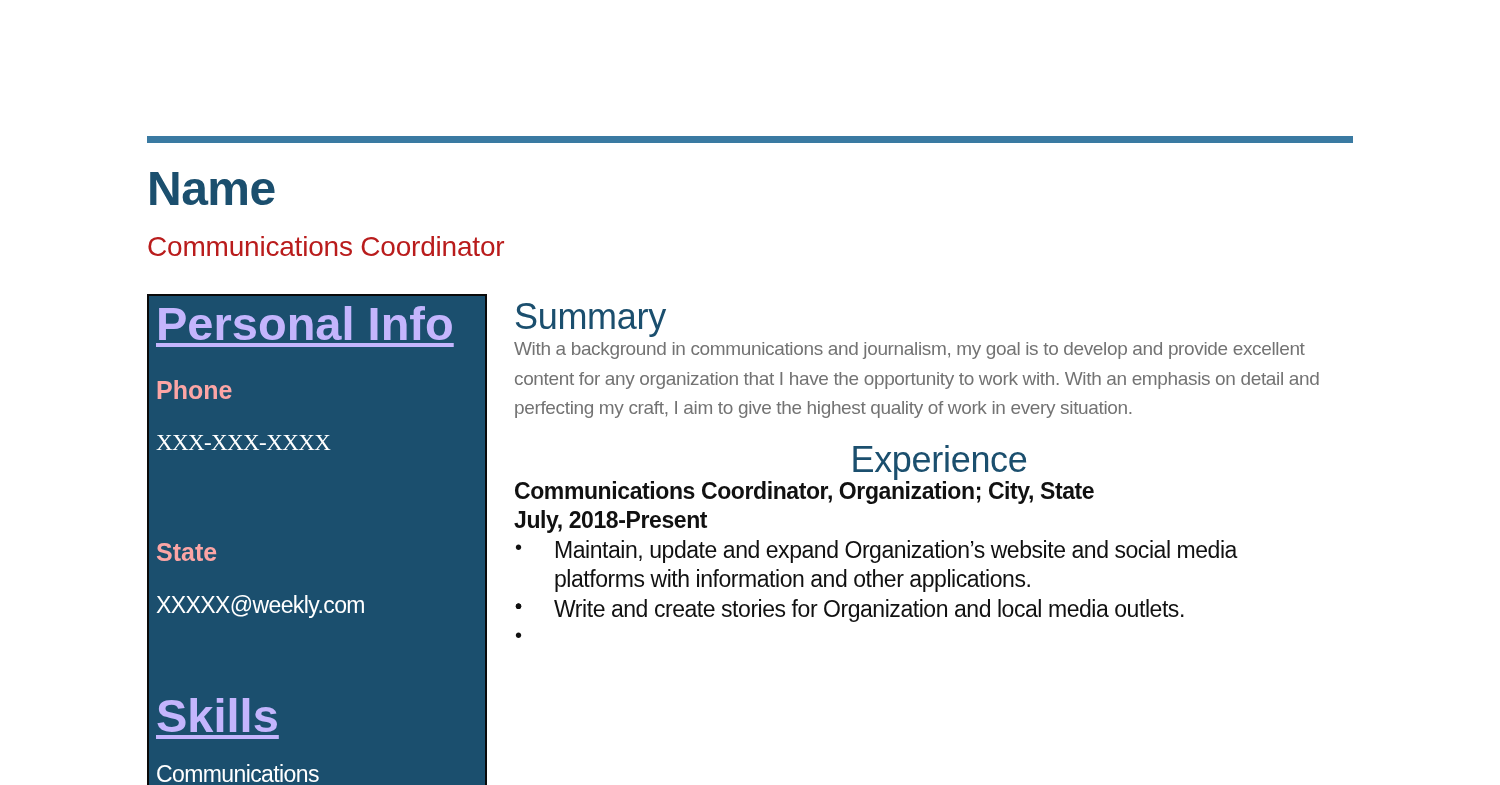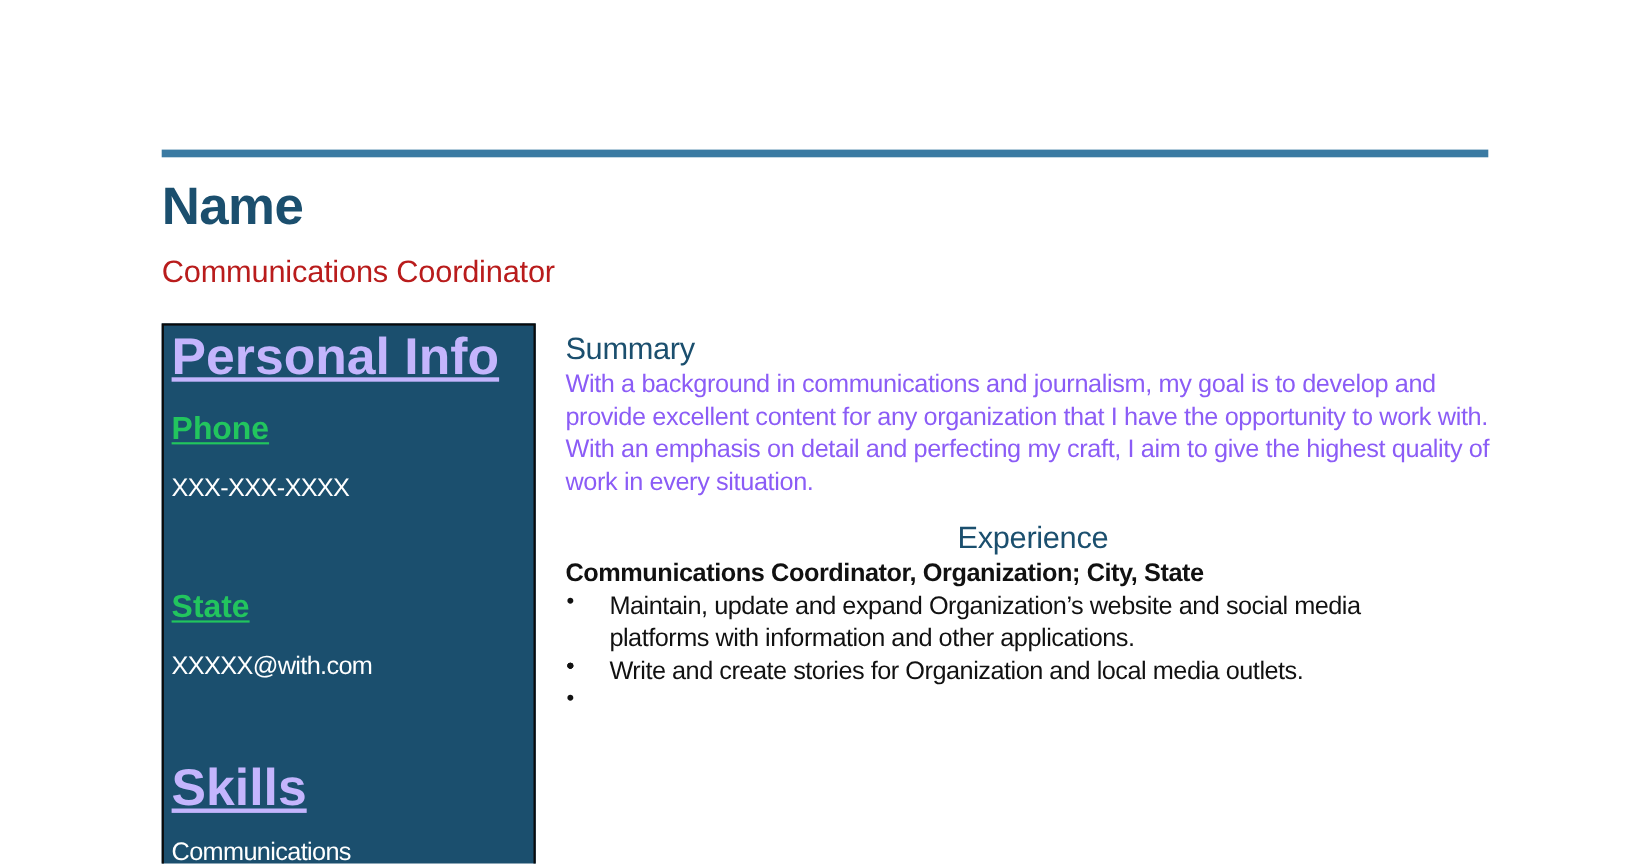--- a/index.html
+++ b/index.html
@@ -64,56 +64,55 @@
       font-size: 47px;
       font-weight: bold;
       color: #c4b5fd;
       line-height: 40px;
       text-decoration: underline;
     }
     .sb-label {
       position: absolute;
       left: 7px;
       margin: 0;
-      font-size: 29px;
-      font-weight: bold;
-      text-decoration: underline;
+      font-size: 25px;
+      font-weight: bold;
       text-underline-offset: 3px;
       text-decoration-thickness: 2px;
-      color: #22c55e;
+      color: #fca5a5;
       line-height: 32px;
     }
     .sb-value {
       position: absolute;
       left: 7px;
       margin: 0;
       font-size: 23px;
       font-weight: normal;
       color: #ffffff;
       line-height: 28px;
       letter-spacing: -0.6px;
     }
     .main {
       position: absolute;
       left: 514px;
       top: 300px;
       width: 850px;
     }
     .section-heading {
       margin: 0;
-      font-size: 28px;
+      font-size: 36px;
       font-weight: normal;
       color: #1b4f6e;
       line-height: 34px;
       letter-spacing: -0.3px;
     }
     .summary-text {
       margin: 0;
-      font-size: 23px;
-      color: #8b5cf6;
+      font-size: 19px;
+      color: #737373;
       line-height: 29.5px;
       letter-spacing: -0.35px;
       width: 840px;
     }
     .exp-heading {
       margin-top: 20px;
       text-align: center;
     }
     .role-line {
       margin: 0;
@@ -152,39 +151,40 @@
 
   <div class="top-rule"></div>
 
   <h1 class="name">Name</h1>
   <h2 class="job-title">Communications Coordinator</h2>
 
   <aside class="sidebar">
     <h3 class="sb-heading" style="top:8px;">Personal Info</h3>
 
     <div class="sb-label" style="top:78px;">Phone</div>
-    <div class="sb-value" style="top:133px;">XXX-XXX-XXXX</div>
+    <div class="sb-value" style="top:133px;font-family:Liberation Serif, serif;">XXX-XXX-XXXX</div>
 
     <div class="sb-label" style="top:240px;">State</div>
-    <div class="sb-value" style="top:295px;">XXXXX@with.com</div>
+    <div class="sb-value" style="top:295px;">XXXXX@weekly.com</div>
 
     <h3 class="sb-heading" style="top:400px;">Skills</h3>
     <div class="sb-value" style="top:464px;">Communications</div>
   </aside>
 
   <main class="main">
     <section>
       <h3 class="section-heading">Summary</h3>
       <p class="summary-text">With a background in communications and journalism, my goal is to develop and provide excellent content for any organization that I have the opportunity to work with. With an emphasis on detail and perfecting my craft, I aim to give the highest quality of work in every situation.</p>
     </section>
 
     <section>
       <h3 class="section-heading exp-heading">Experience</h3>
       <div>
         <p class="role-line">Communications Coordinator, Organization; City, State</p>
+        <p class="role-line">July, 2018-Present</p>
         <ul class="bullets">
           <li class="bullet-item">
             <span class="bullet-dot">•</span>
             <span>Maintain, update and expand Organization’s website and social media platforms with information and other applications.</span>
           </li>
           <li class="bullet-item">
             <span class="bullet-dot">•</span>
           </li>
           <li class="bullet-item">
             <span class="bullet-dot">•</span>

